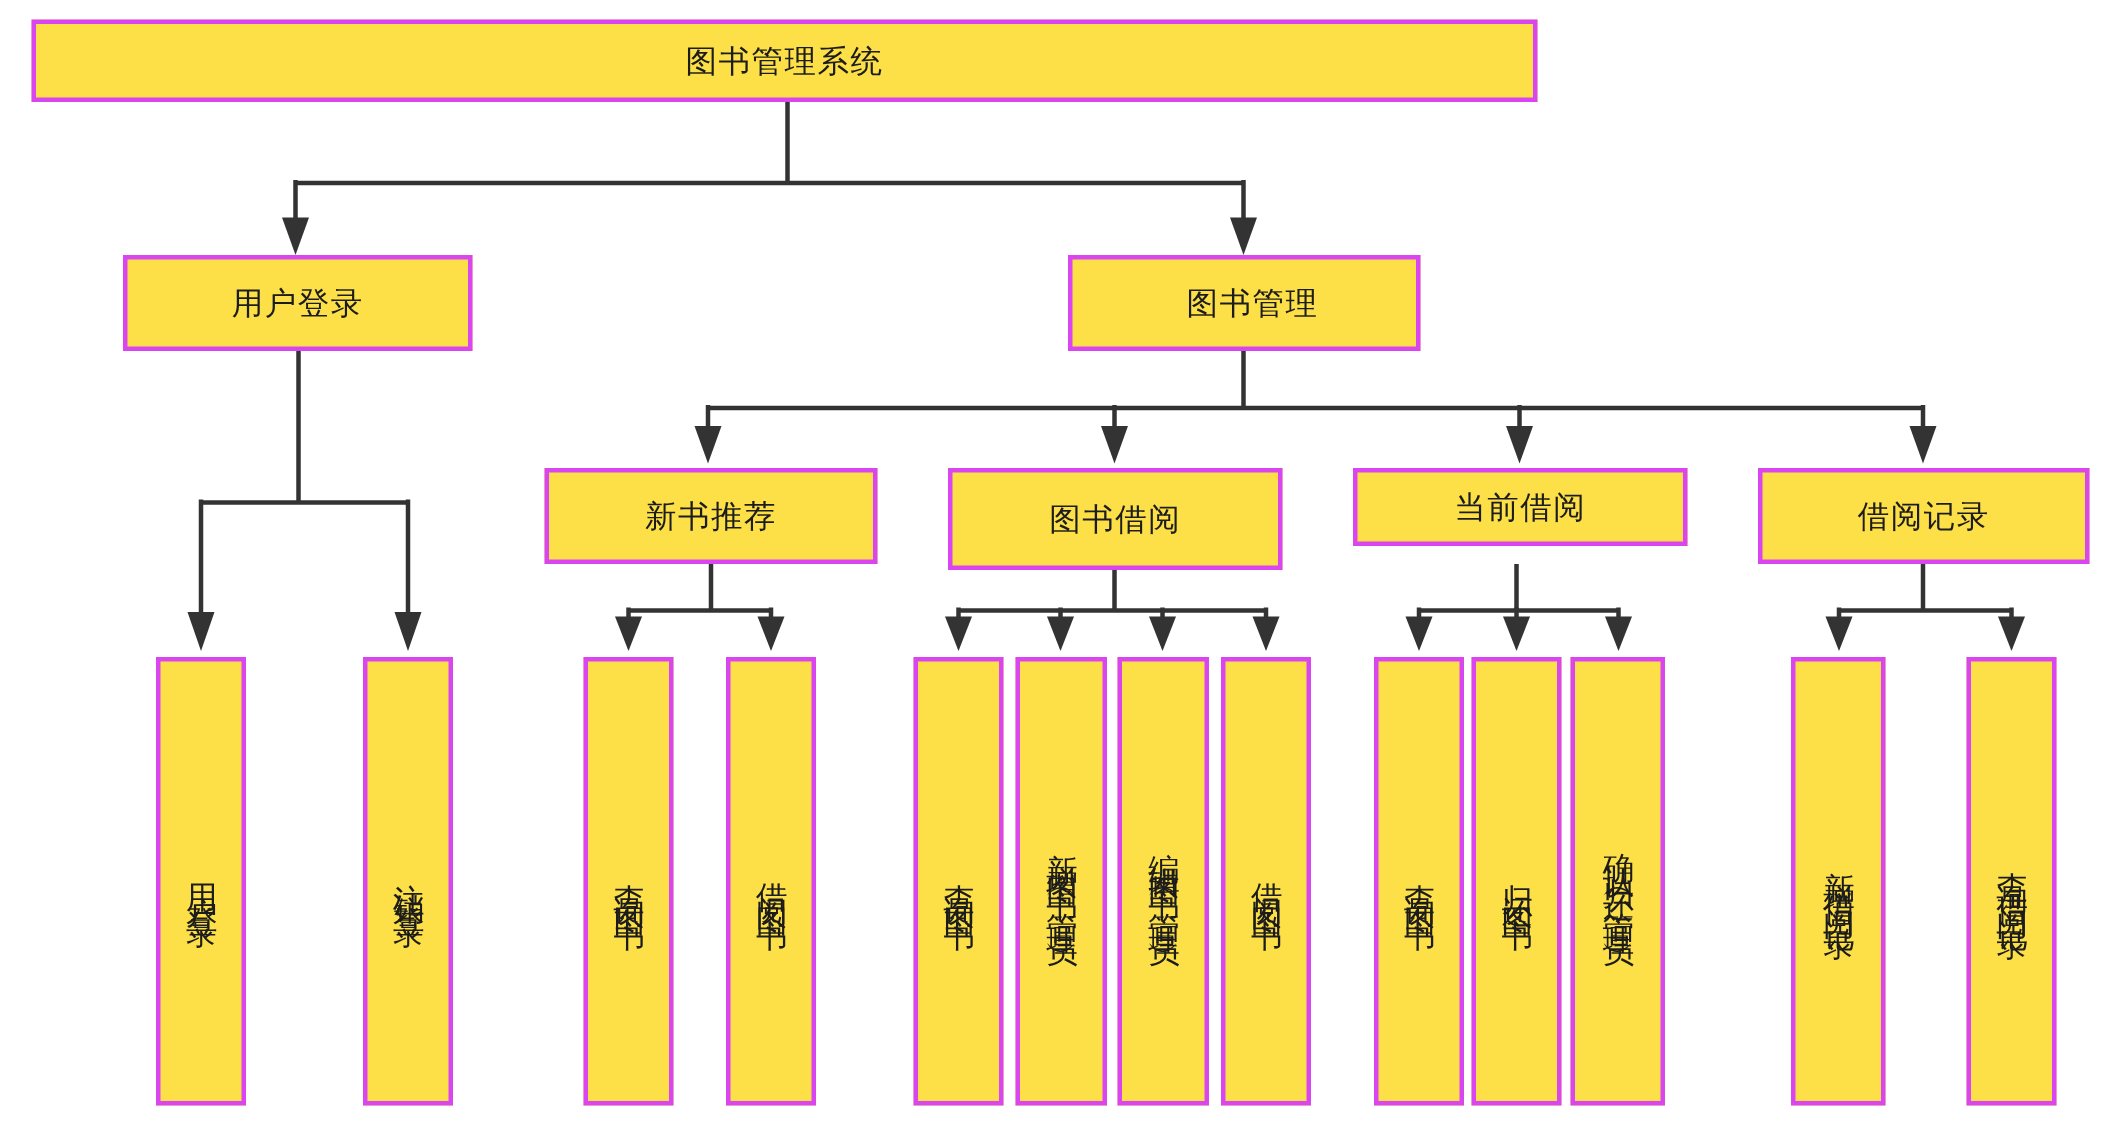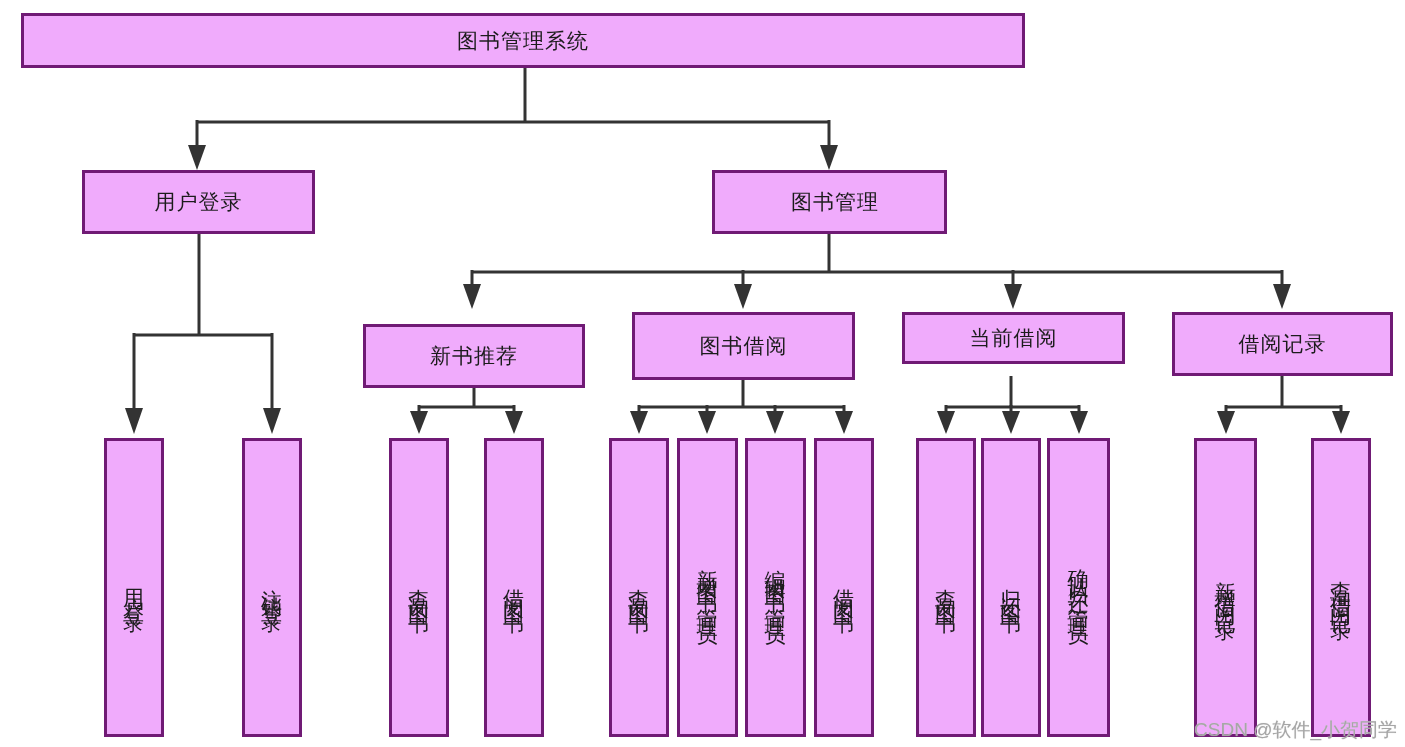--- a/index.html
+++ b/index.html
@@ -12,22 +12,22 @@
     overflow: hidden;
   }
   svg.connectors {
     position: absolute;
     left: 0; top: 0;
     z-index: 0;
   }
   .node {
     position: absolute;
     box-sizing: border-box;
-    background: #f0abfc;
-    border: 3px solid #701a75;
+    background: #fde047;
+    border: 3px solid #d946ef;
     display: flex;
     align-items: center;
     justify-content: center;
     z-index: 1;
   }
   .node .hlabel {
     font-size: 21px;
     color: #1c1c1c;
     letter-spacing: 1px;
     white-space: nowrap;
@@ -123,21 +123,21 @@
     <span class="hlabel">图书管理系统</span>
   </div>
 
   <div class="node" style="left:82px; top:170px; width:233px; height:64px;">
     <span class="hlabel">用户登录</span>
   </div>
   <div class="node" style="left:712px; top:170px; width:235px; height:64px;padding-left:11px;">
     <span class="hlabel">图书管理</span>
   </div>
 
-  <div class="node" style="left:363px; top:324px; width:222px; height:64px;">
+  <div class="node" style="left:363px; top:312px; width:222px; height:64px;">
     <span class="hlabel">新书推荐</span>
   </div>
   <div class="node" style="left:632px; top:312px; width:223px; height:68px;">
     <span class="hlabel">图书借阅</span>
   </div>
   <div class="node" style="left:902px; top:312px; width:223px; height:52px;">
     <span class="hlabel">当前借阅</span>
   </div>
   <div class="node" style="left:1172px; top:312px; width:221px; height:64px;">
     <span class="hlabel">借阅记录</span>
@@ -180,15 +180,14 @@
     <span class="vtext">确认归还（管理员）</span>
   </div>
 
   <div class="node leaf" style="left:1194px; width:63px;">
     <span class="vtext">新增借阅记录</span>
   </div>
   <div class="node leaf" style="left:1311px; width:60px;">
     <span class="vtext">查询借阅记录</span>
   </div>
 
-  <div class="watermark">CSDN @软件_小贺同学</div>
 
 </div>
 
 </body></html>

